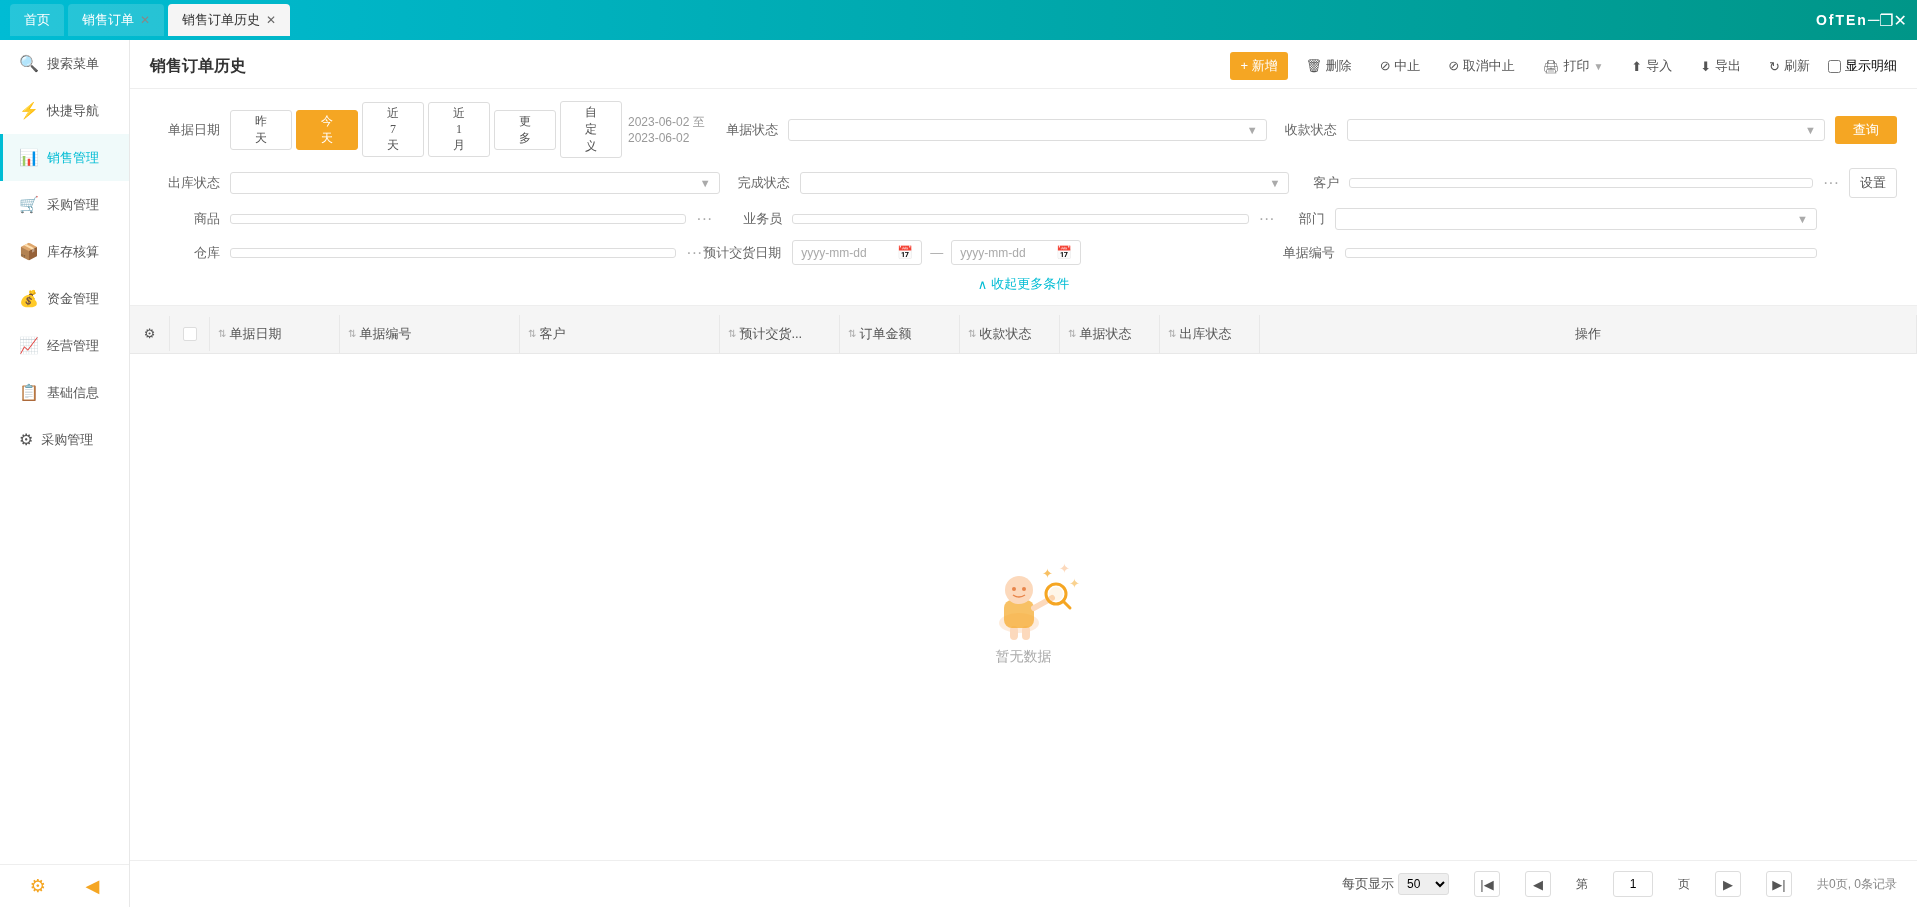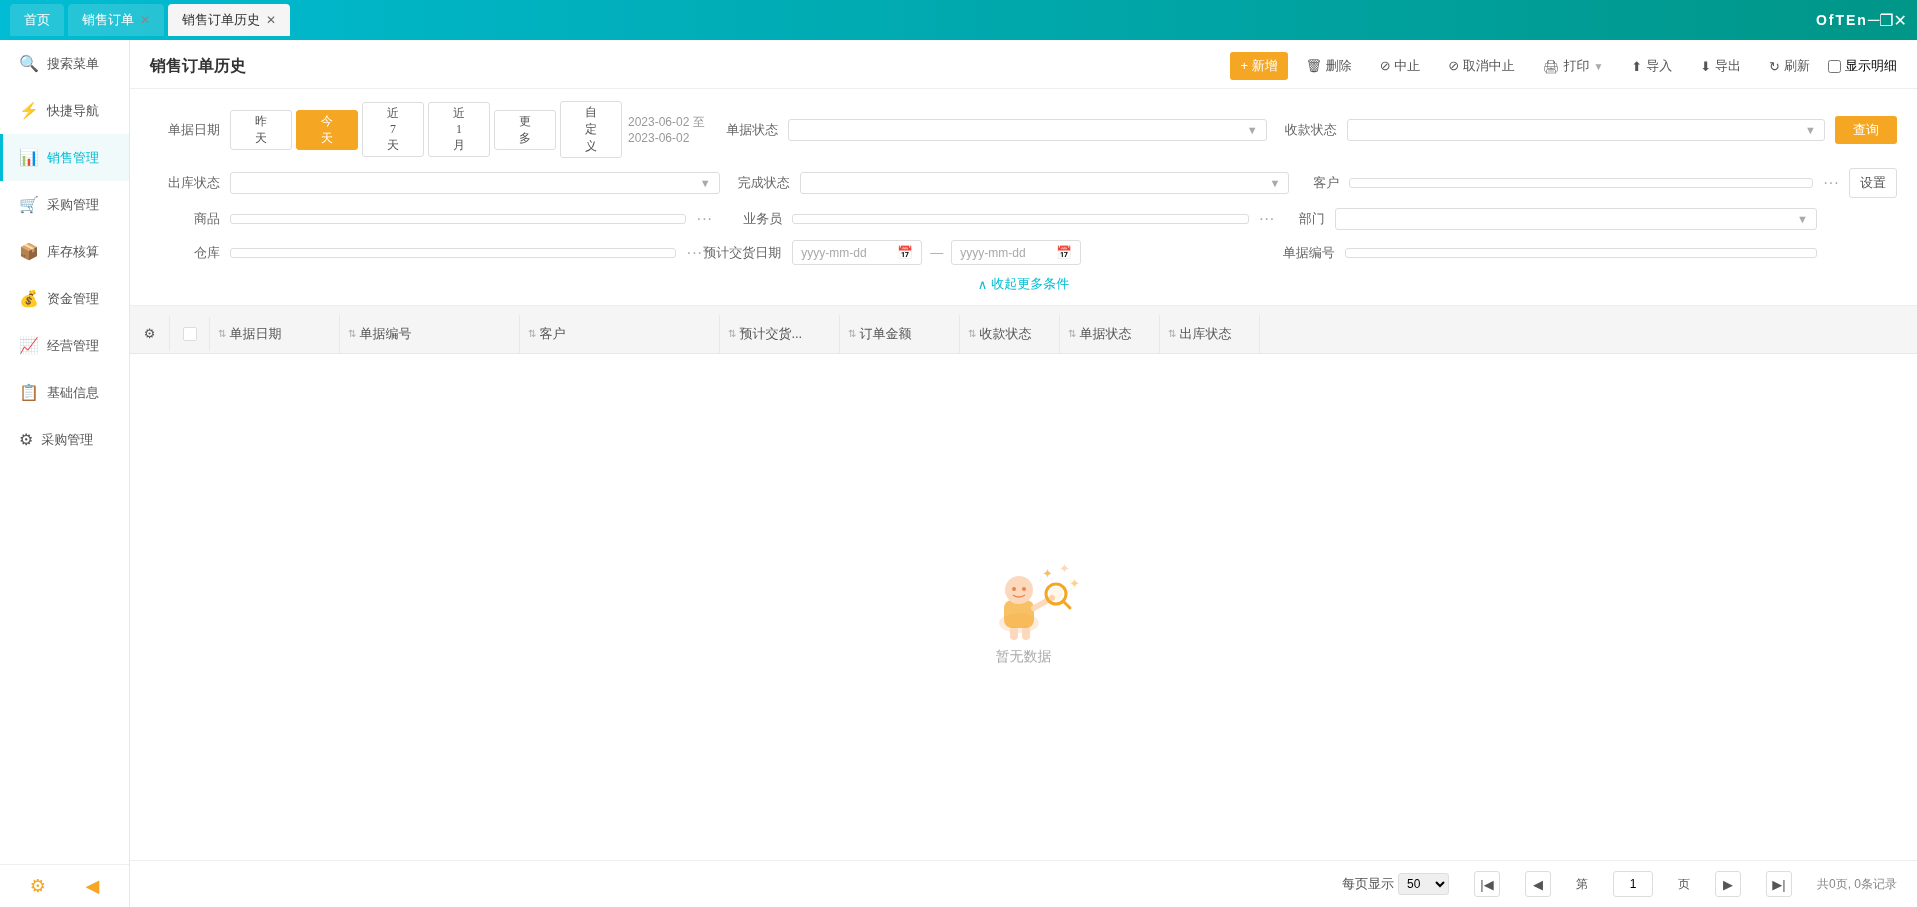--- a/index.html
+++ b/index.html
@@ -594,20 +594,23 @@
             <span>收款状态</span>
           </div>
           <div class="th th-status">
             <span class="sort-icon">⇅</span>
             <span>单据状态</span>
           </div>
           <div class="th th-out">
             <span class="sort-icon">⇅</span>
             <span>出库状态</span>
           </div>
+          <div class="th th-action">
+            <span>操作</span>
+          </div>
         </div>
 
         <div class="empty-area">
 
           <svg width="120" height="100" viewBox="0 0 120 100">
 
             <ellipse cx="55" cy="75" rx="20" ry="10" fill="#fcd9bc" opacity="0.5"></ellipse>
 
             <rect x="46" y="78" width="8" height="14" rx="4" fill="#fcd9bc"></rect>
             <rect x="58" y="78" width="8" height="14" rx="4" fill="#fcd9bc"></rect>

